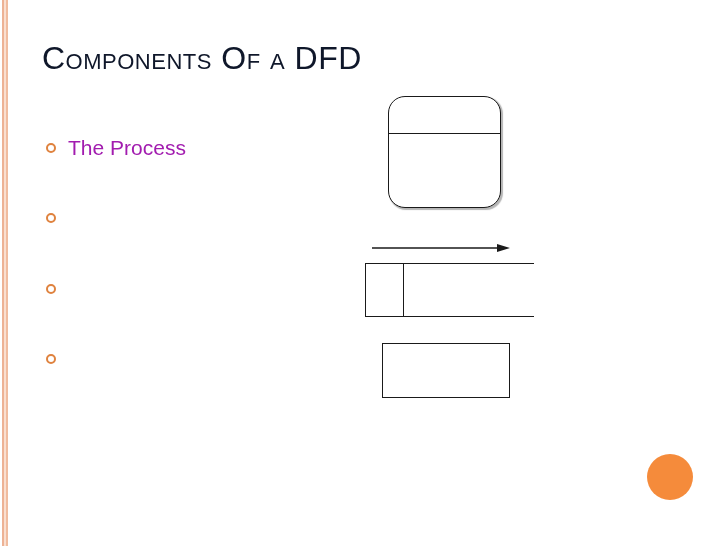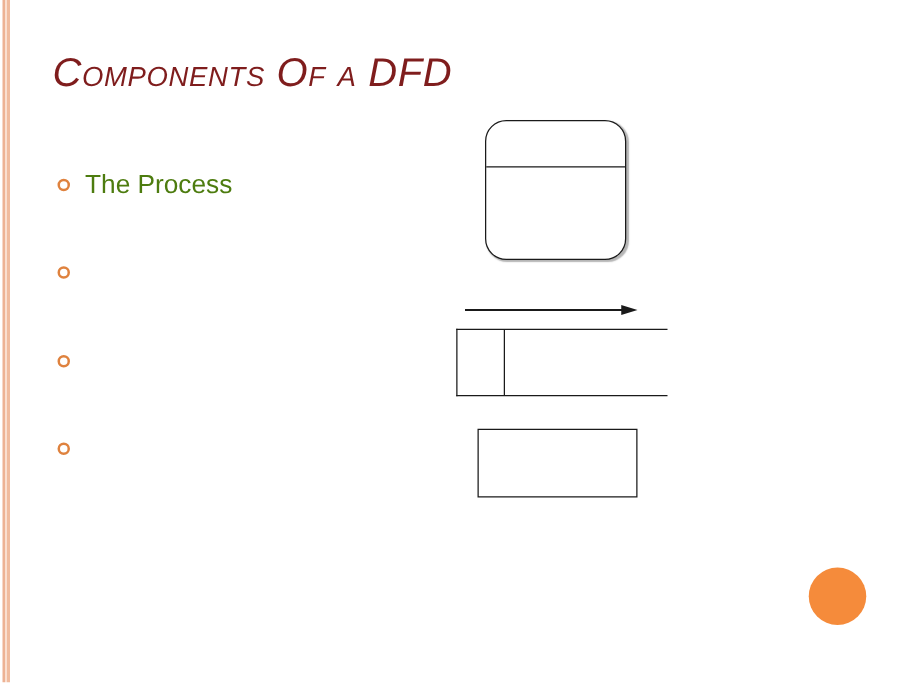--- a/index.html
+++ b/index.html
@@ -23,33 +23,33 @@
   }
   .accent-circle{
     position:absolute;left:647px;top:454px;width:46px;height:46px;
     border-radius:50%;background:#f58b3b;
   }
 
   
   .title{
     position:absolute;left:42px;top:40px;
     font-size:32px;font-variant:small-caps;letter-spacing:0.5px;
-    color:#7f1d1d;white-space:nowrap;font-style:italic;
+    color:#0f172a;white-space:nowrap;
   }
 
   
   .bullet-item{
     position:absolute;left:46px;display:flex;align-items:center;height:24px;
   }
   .bullet-ring{
     width:6px;height:6px;border:2.5px solid #df823e;border-radius:50%;
     margin-right:12px;flex:0 0 auto;background:transparent;
   }
   .bullet-label{
-    font-size:21px;color:#4d7c0f;white-space:nowrap;
+    font-size:21px;color:#a21caf;white-space:nowrap;
   }
   .bi-1{top:136px}.bi-2{top:206px}.bi-3{top:277px}.bi-4{top:347px}
 
   
   .shape{position:absolute;box-sizing:border-box;}
   .process-shape{
     left:388px;top:96px;width:113px;height:112px;
     border:1.5px solid #1a1a1a;border-radius:17px;background:#fff;
     box-shadow:1.5px 1.5px 1px rgba(90,90,90,0.45);
   }

